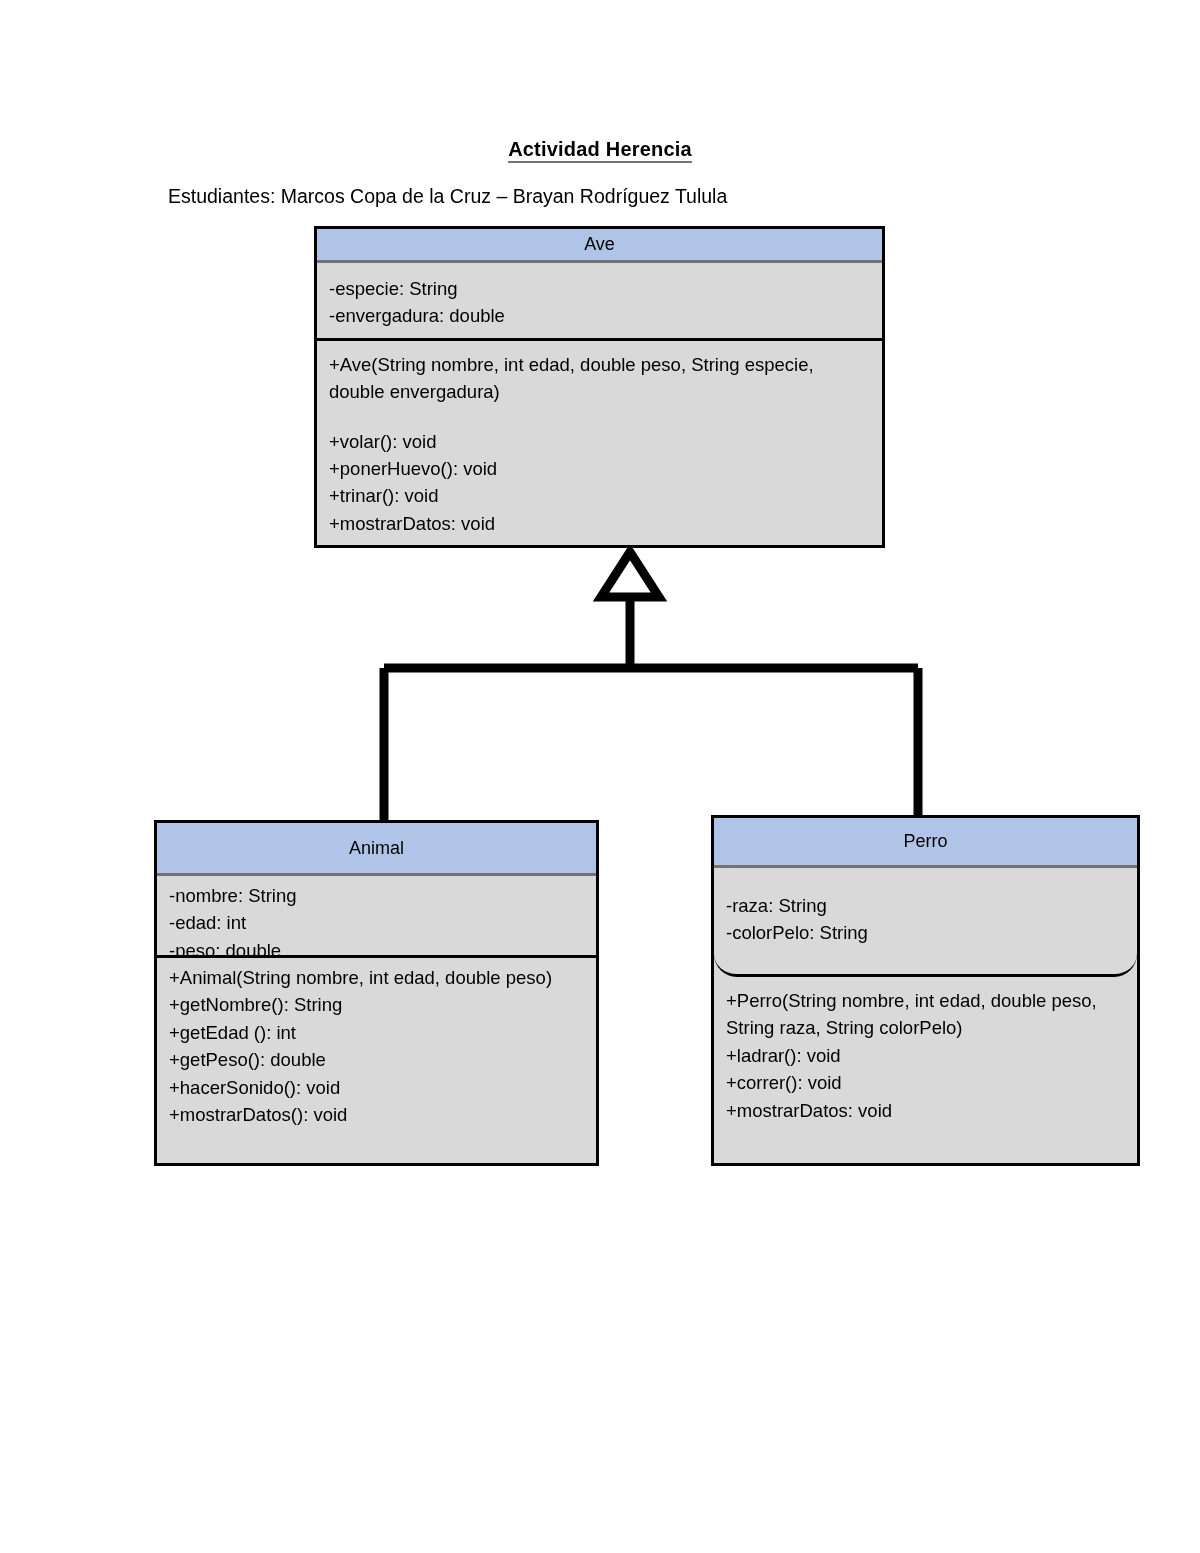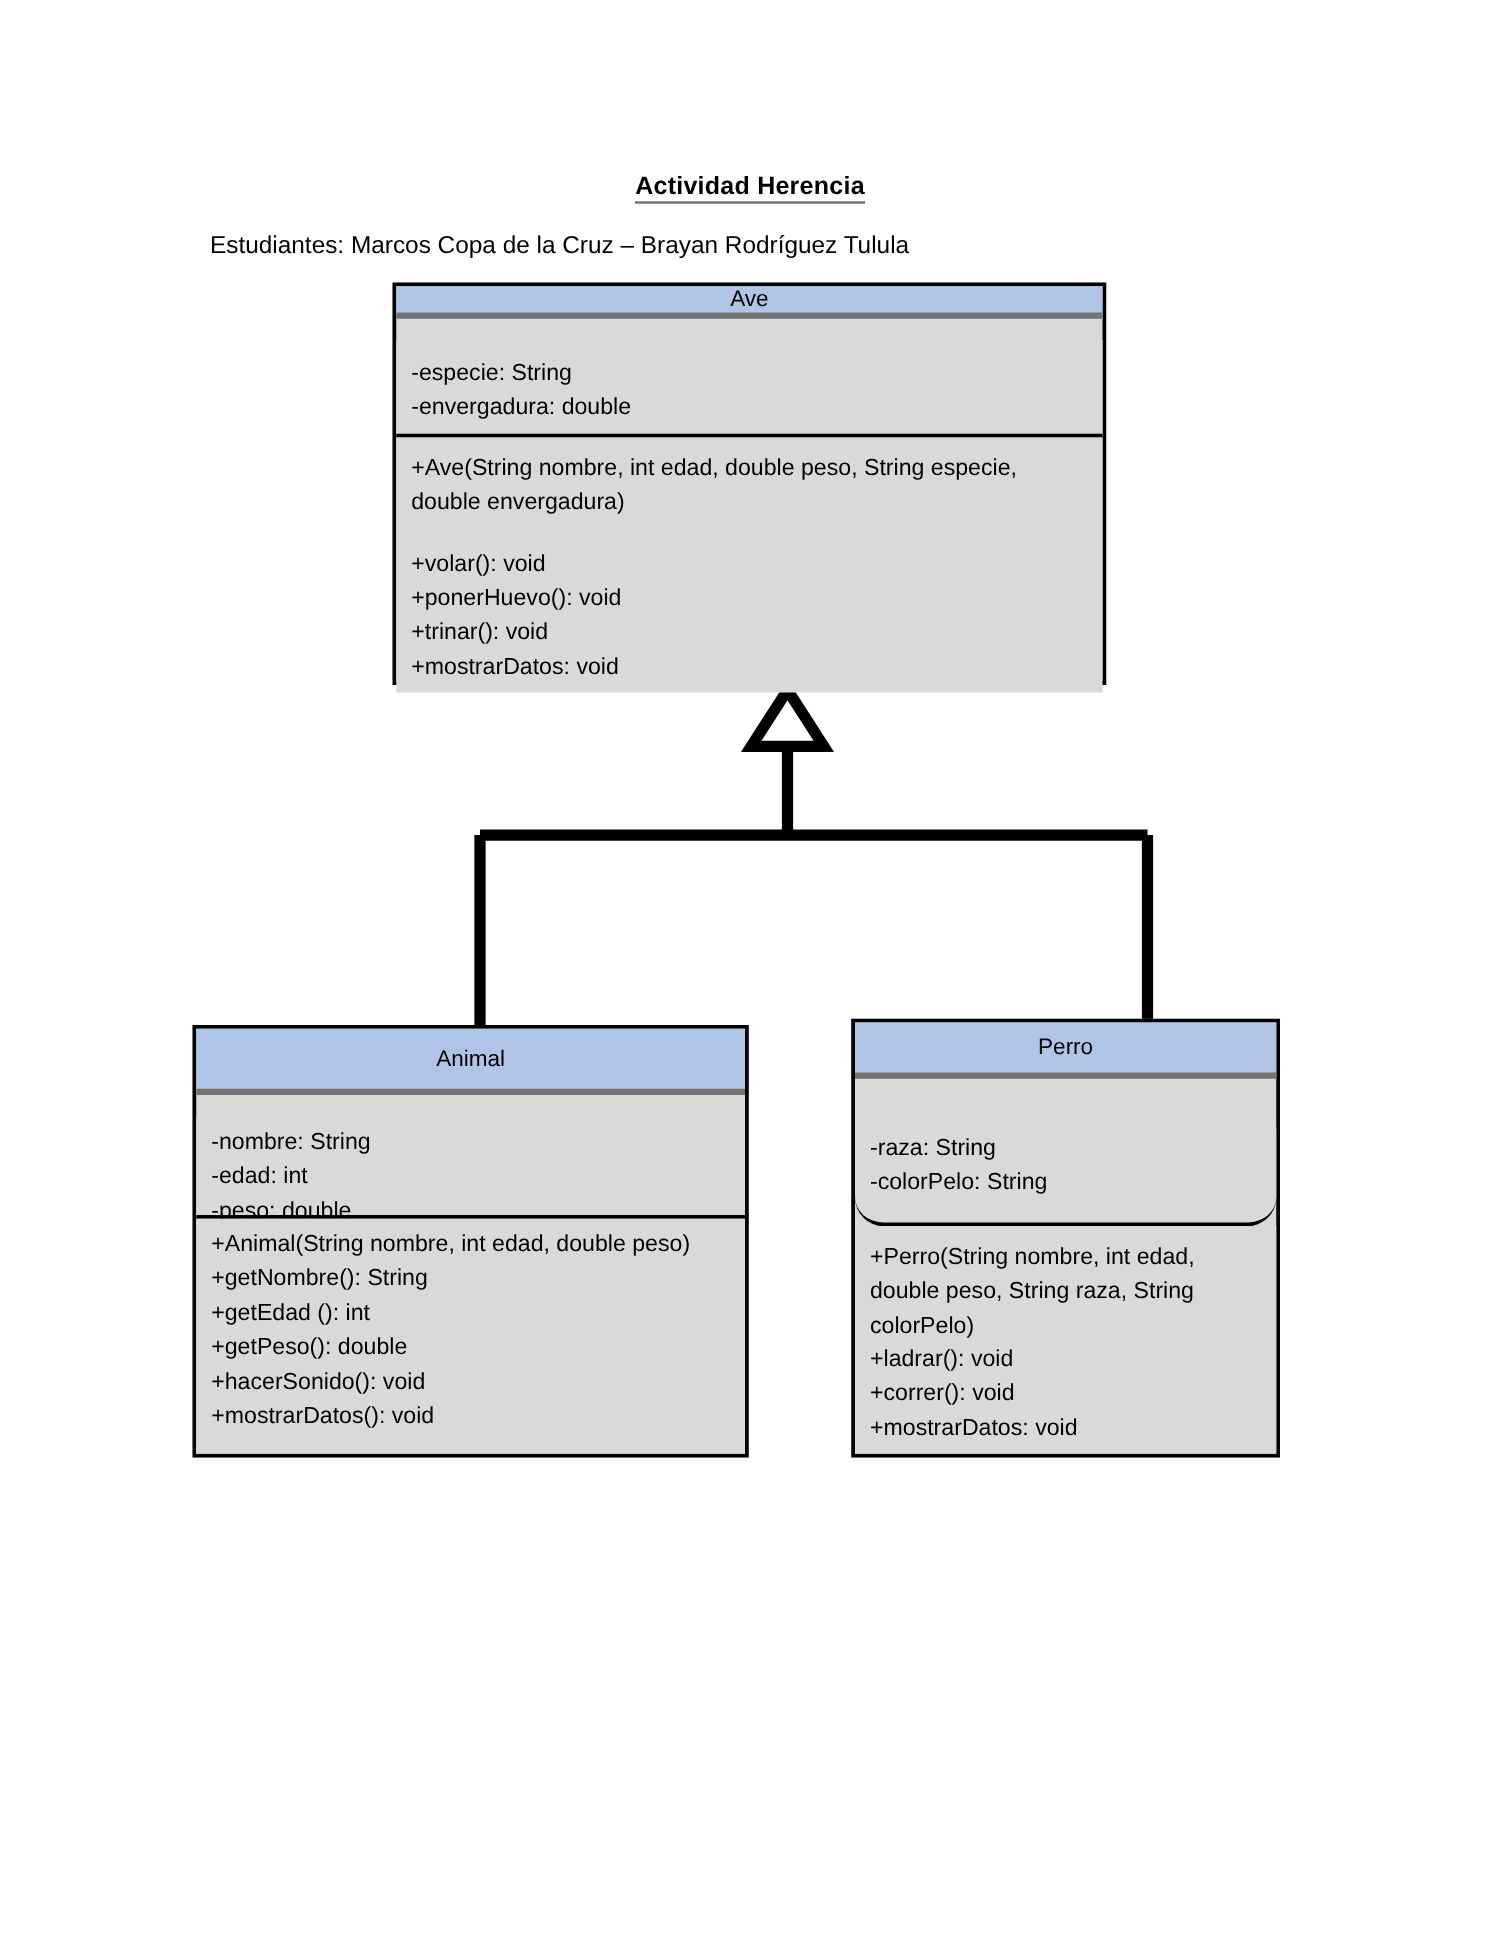--- a/index.html
+++ b/index.html
@@ -57,38 +57,37 @@
   .uml-class {
     position: absolute;
     box-sizing: border-box;
     border: 3px solid #000000;
     background: #d9d9d9;
     display: flex;
     flex-direction: column;
   }
   .uml-header {
     background: #b0c4e7;
-    border-bottom: 5px solid #737373;
+    border-bottom: 3px solid #737373;
     text-align: center;
     font-size: 18px;
     display: flex;
     align-items: center;
     justify-content: center;
     box-sizing: border-box;
   }
   .uml-section {
     background: #d9d9d9;
     box-sizing: border-box;
     padding: 10px 12px 8px 12px;
     font-size: 18.5px;
     line-height: 1.48;
   }
   .uml-section.attributes {
     border-bottom: 3px solid #000000;
-    margin-top: 17px;
   }
   .uml-line {
     white-space: pre-wrap;
   }
   .uml-spacer {
     height: 22px;
   }
 
   
   #class-ave {
@@ -107,23 +106,23 @@
     top: 820px;
     width: 445px;
     height: 346px;
   }
   #class-animal .uml-header { height: 53px; }
   #class-animal .uml-section.attributes { height: 82px; padding-top: 6px; }
   #class-animal .uml-section.methods { flex: 1; padding-top: 6px; }
 
   
   #class-perro {
-    left: 681px;
+    left: 711px;
     top: 815px;
-    width: 343px;
+    width: 429px;
     height: 351px;
   }
   #class-perro .uml-header { height: 50px; }
   #class-perro .uml-section.attributes { height: 109px; padding-top: 24px; border-radius: 23px; }
   #class-perro .uml-section.methods { flex: 1; }
 </style>
 </head>
 <body>
 
 <div id="page">

